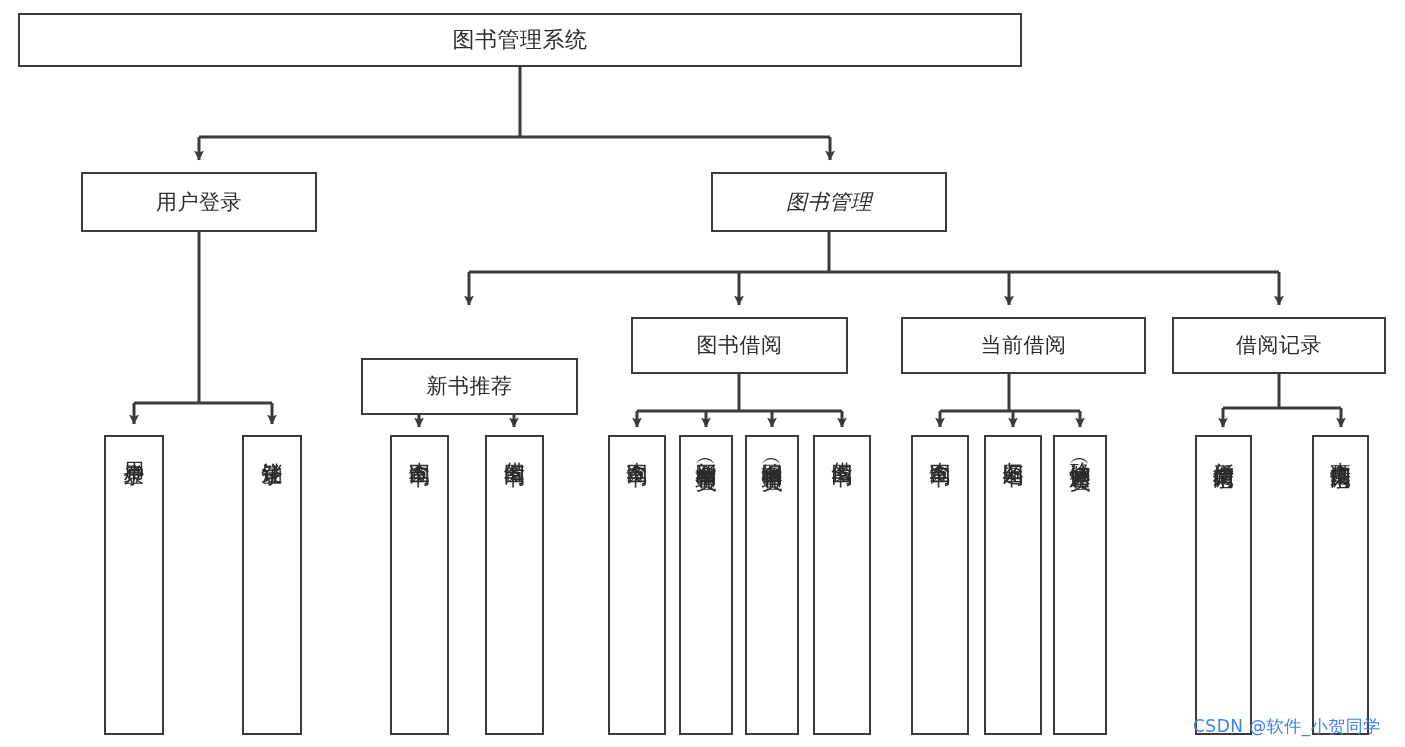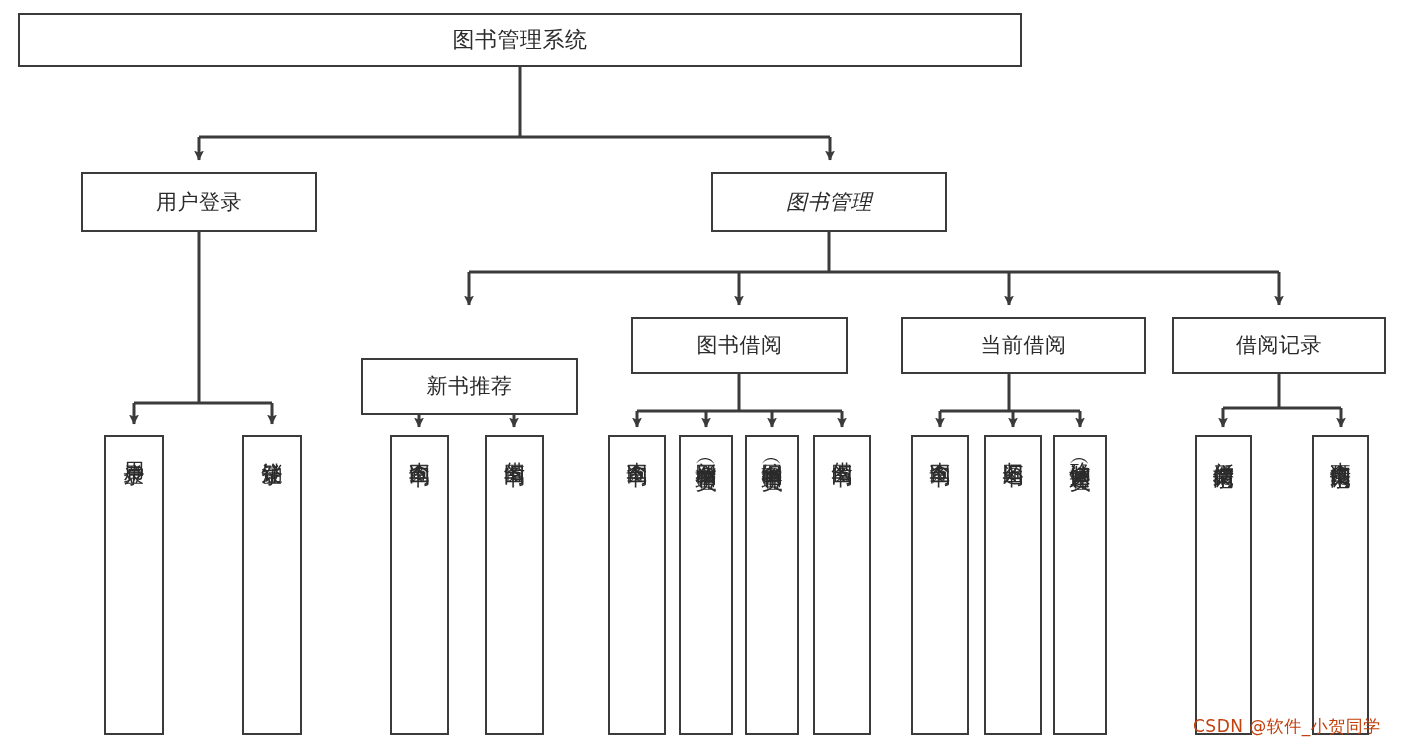--- a/index.html
+++ b/index.html
@@ -56,21 +56,21 @@
   .node.vert .node-label {
     writing-mode: vertical-rl;
     text-orientation: upright;
     font-size: 21px;
     line-height: 1.24;
     letter-spacing: 1.5px;
     white-space: nowrap;
   }
   .watermark {
     position: absolute;
-    color: #c2410c;
+    color: #3b82f6;
     font-size: 17px;
     letter-spacing: 0.5px;
     z-index: 3;
     white-space: nowrap;
     font-family: "DejaVu Sans", "Liberation Sans", sans-serif;
   }
 </style>
 </head>
 <body>
 

